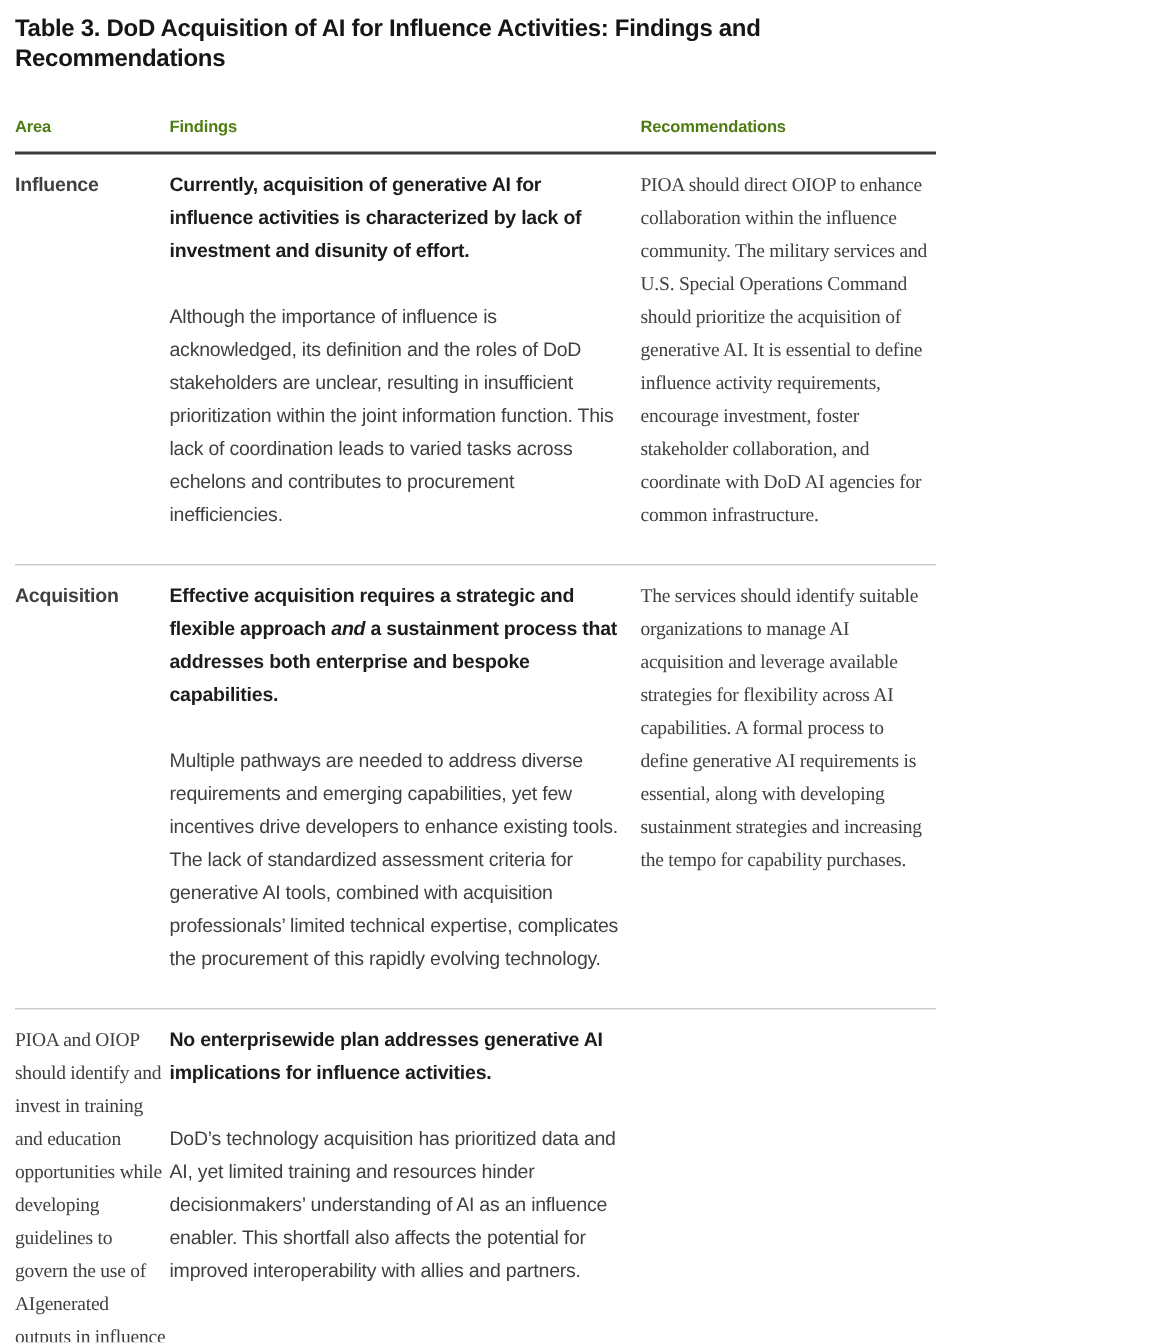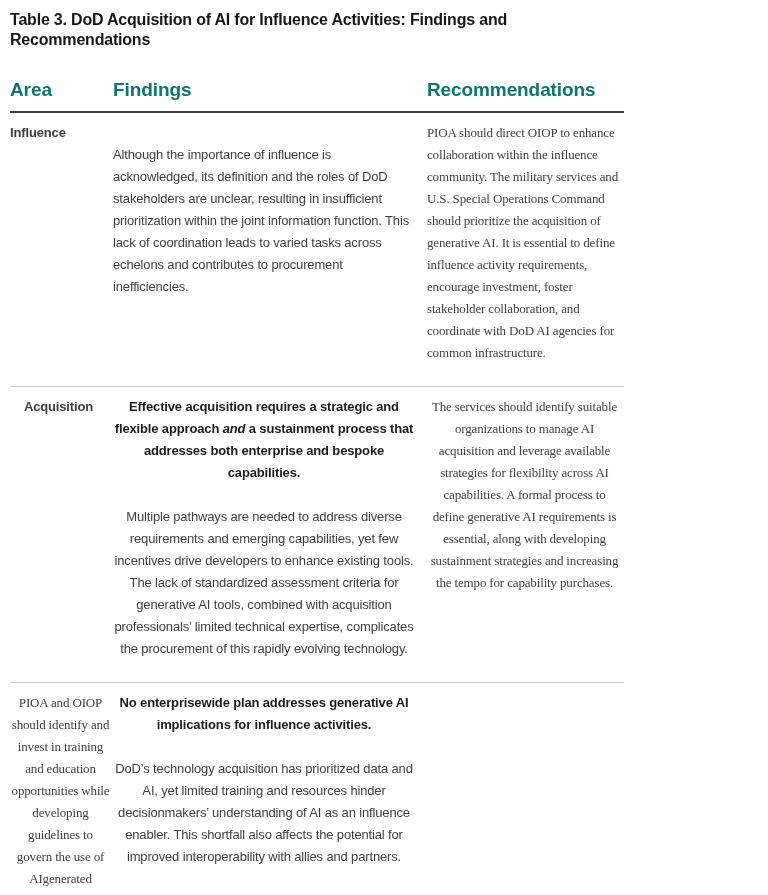--- a/index.html
+++ b/index.html
@@ -31,31 +31,30 @@
   }
   .grid-row {
     display: grid;
     grid-template-columns: 103px 314px 1fr;
   }
   .tbl-header {
     padding-bottom: 10px;
     border-bottom: 2px solid #3b3b3b;
   }
   .col-header {
-    font-size: 19px;
+    font-size: 11px;
     font-weight: bold;
-    color: #0f766e;
+    color: #4d7c0f;
     letter-spacing: -0.1px;
   }
   .tbl-row {
     padding: 9px 0 22px 0;
   }
   .tbl-row + .tbl-row {
     border-top: 1px solid #cbcbcb;
-    text-align: center;
   }
   .cell {
     font-size: 13px;
     line-height: 22px;
     letter-spacing: -0.15px;
   }
   .area-cell {
     font-weight: bold;
     color: #404040;
     padding-right: 6px;
@@ -91,20 +90,21 @@
 
     <div class="grid-row tbl-header">
       <div class="col-header">Area</div>
       <div class="col-header">Findings</div>
       <div class="col-header">Recommendations</div>
     </div>
 
     <div class="grid-row tbl-row">
       <div class="cell area-cell">Influence</div>
       <div class="cell findings-cell">
+        <div class="finding-lead"><span>Currently, acquisition of generative AI for influence activities is characterized by lack of investment and disunity of effort.</span></div>
         <div class="finding-para">Although the importance of influence is acknowledged, its definition and the roles of DoD stakeholders are unclear, resulting in insufficient prioritization within the joint information function. This lack of coordination leads to varied tasks across echelons and contributes to procurement inefficiencies.</div>
       </div>
       <div class="cell rec-cell">PIOA should direct OIOP to enhance collaboration within the influence community. The military services and U.S. Special Operations Command should prioritize the acquisition of generative AI. It is essential to define influence activity requirements, encourage investment, foster stakeholder collaboration, and coordinate with DoD AI agencies for common infrastructure.</div>
     </div>
 
     <div class="grid-row tbl-row">
       <div class="cell area-cell">Acquisition</div>
       <div class="cell findings-cell">
         <div class="finding-lead"><span>Effective acquisition requires a strategic and flexible approach </span><em>and</em><span> a sustainment process that addresses both enterprise and bespoke capabilities.</span></div>
         <div class="finding-para">Multiple pathways are needed to address diverse requirements and emerging capabilities, yet few incentives drive developers to enhance existing tools. The lack of standardized assessment criteria for generative AI tools, combined with acquisition professionals’ limited technical expertise, complicates the procurement of this rapidly evolving technology.</div>

